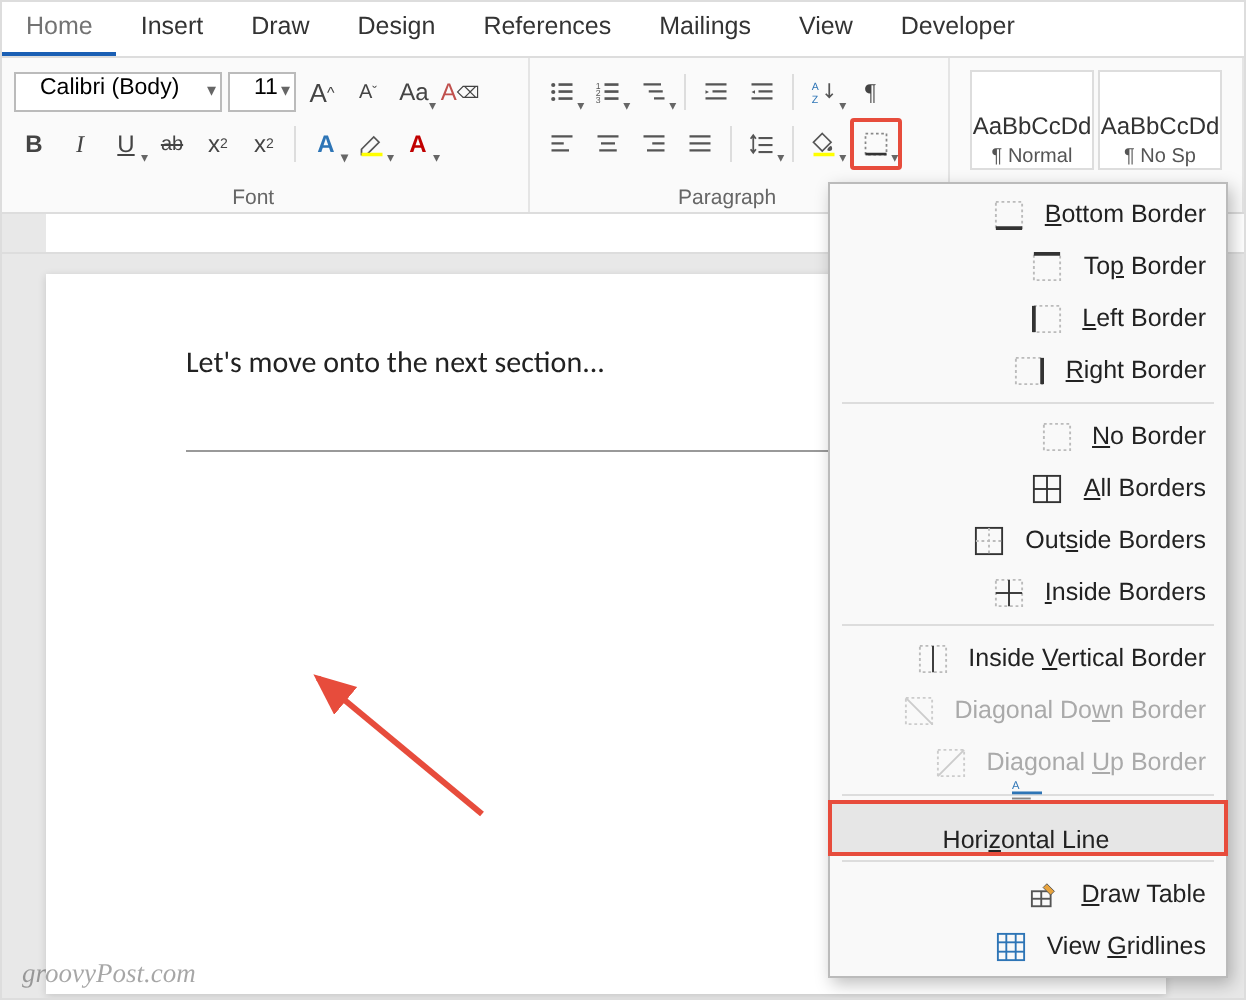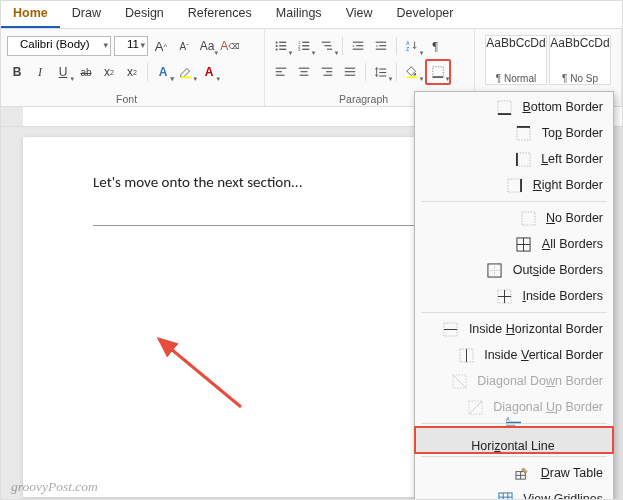--- a/index.html
+++ b/index.html
@@ -1,32 +1,32 @@
 <!DOCTYPE html>
 <html><head>
 <meta charset="utf-8">
 <style>
   * { box-sizing: border-box; margin: 0; padding: 0; font-family: "Segoe UI", Arial, sans-serif; }
   body { width: 623px; height: 500px; background: #f4f4f4; position: relative; overflow: hidden; border: 1px solid #ddd; }
   .ribbon-tabs { display: flex; background: #fff; height: 28px; border-bottom: 1px solid #ddd; font-size: 12.5px; }
   .ribbon-tabs .tab { padding: 5px 12px 4px; color: #333; cursor: pointer; }
-  .ribbon-tabs .tab.active { color: #a16207; border-bottom: 2px solid #1a5fb4; font-weight: 700; }
+  .ribbon-tabs .tab.active { color: #737373; border-bottom: 2px solid #1a5fb4; font-weight: 400; }
   .ribbon { display: flex; background: #fafafa; height: 78px; border-bottom: 1px solid #ddd; }
   .group { border-right: 1px solid #e5e5e5; padding: 4px 6px 1px; position: relative; display: flex; flex-direction: column; }
   .group-label { position: absolute; bottom: 1px; left: 0; right: 12px; text-align: center; font-size: 10.5px; color: #666; }
   .row { display: flex; align-items: center; gap: 3px; height: 26px; }
   .fontsel { border: 1px solid #bbb; background: #fff; font-size: 11.5px; padding: 1px 14px 1px 12px; height: 20px; position: relative; }
   .fontsel .chev { position: absolute; right: 2px; top: 3px; font-size: 9px; color: #666; }
   .btn { width: 20px; height: 20px; display: flex; align-items: center; justify-content: center; font-size: 12px; color: #444; position: relative; }
   .btn svg { width: 14px; height: 14px; }
   .drop::after { content: "▾"; font-size: 7px; color: #666; position: absolute; right: -1px; bottom: -1px; }
   .sep { width: 1px; height: 18px; background: #ddd; margin: 0 2px; }
   .highlight-box { border: 2px solid #e74c3c; border-radius: 2px; padding: 1px; }
   .styles { display: flex; gap: 2px; padding: 2px 4px; }
-  .stylebox { border: 1px solid #ddd; background: #fff; width: 62px; height: 50px; display: flex; flex-direction: column; align-items: center; justify-content: space-between; font-size: 10px; }
+  .stylebox { border: 1px solid #ddd; background: #fff; width: 62px; height: 50px; display: flex; flex-direction: column; align-items: center; justify-content: flex-end; font-size: 10px; }
   .stylebox .prev { font-size: 12px; color: #333; margin-bottom: 3px; }
   .stylebox .lab { color: #555; }
   .ruler-area { height: 20px; background: #f0f0f0; border-bottom: 1px solid #ddd; display: flex; }
   .ruler-gutter { width: 22px; background: #e8e8e8; }
   .ruler { flex: 1; background: #fff; position: relative; }
   .page-area { position: relative; background: #e8e8e8; height: 374px; }
   .page { position: absolute; left: 22px; top: 10px; width: 560px; height: 360px; background: #fff; box-shadow: 0 1px 4px rgba(0,0,0,0.15); padding: 36px 70px; }
   .doc-text { font-family: Calibri, sans-serif; font-size: 15px; color: #222; }
   .hr-line { border: none; border-top: 1px solid #999; margin-top: 34px; width: 100%; }
   .arrow { position: absolute; left: 140px; top: 200px; pointer-events: none; }
@@ -38,20 +38,21 @@
   .menu-item .ico { width: 16px; height: 16px; display: flex; align-items: center; justify-content: center; }
   .menu-item .ico svg { width: 15px; height: 15px; }
   .menu-sep { height: 1px; background: #ddd; margin: 3px 6px; }
   .u { text-decoration: underline; }
 </style>
 </head>
 <body>
 
 <div class="ribbon-tabs">
   <div class="tab active">Home</div>
+  <div class="tab">Insert</div>
   <div class="tab">Draw</div>
   <div class="tab">Design</div>
   <div class="tab">References</div>
   <div class="tab">Mailings</div>
   <div class="tab">View</div>
   <div class="tab">Developer</div>
 
 </div>
 
 <div class="ribbon">
@@ -325,29 +326,20 @@
           <line x1="1" y1="8" x2="15" y2="8" stroke="#333"></line>
         </svg>
       </span>
       <span><span class="u">I</span>nside Borders</span>
     </div>
   <div class="menu-sep"></div>
   <div class="menu-item">
       <span class="ico">
         <svg viewBox="0 0 16 16">
           <rect x="1" y="1" width="14" height="14" fill="none" stroke="#bbb" stroke-dasharray="1.5"></rect>
-          <line x1="1" y1="8" x2="15" y2="8" stroke="#333"></line>
-        </svg>
-      </span>
-      <span>Inside <span class="u">H</span>orizontal Border</span>
-    </div>
-  <div class="menu-item">
-      <span class="ico">
-        <svg viewBox="0 0 16 16">
-          <rect x="1" y="1" width="14" height="14" fill="none" stroke="#bbb" stroke-dasharray="1.5"></rect>
           <line x1="8" y1="1" x2="8" y2="15" stroke="#333"></line>
         </svg>
       </span>
       <span>Inside <span class="u">V</span>ertical Border</span>
     </div>
   <div class="menu-item disabled">
       <span class="ico">
         <svg viewBox="0 0 16 16">
           <rect x="1" y="1" width="14" height="14" fill="none" stroke="#ccc" stroke-dasharray="1.5"></rect>
           <line x1="1" y1="1" x2="15" y2="15" stroke="#ccc"></line>

